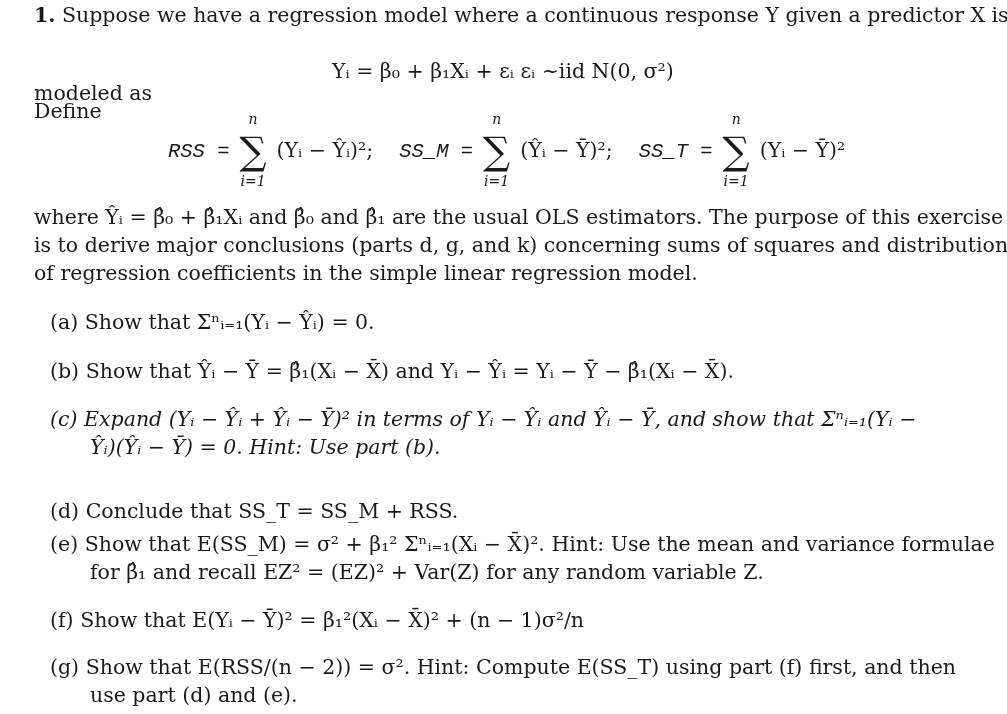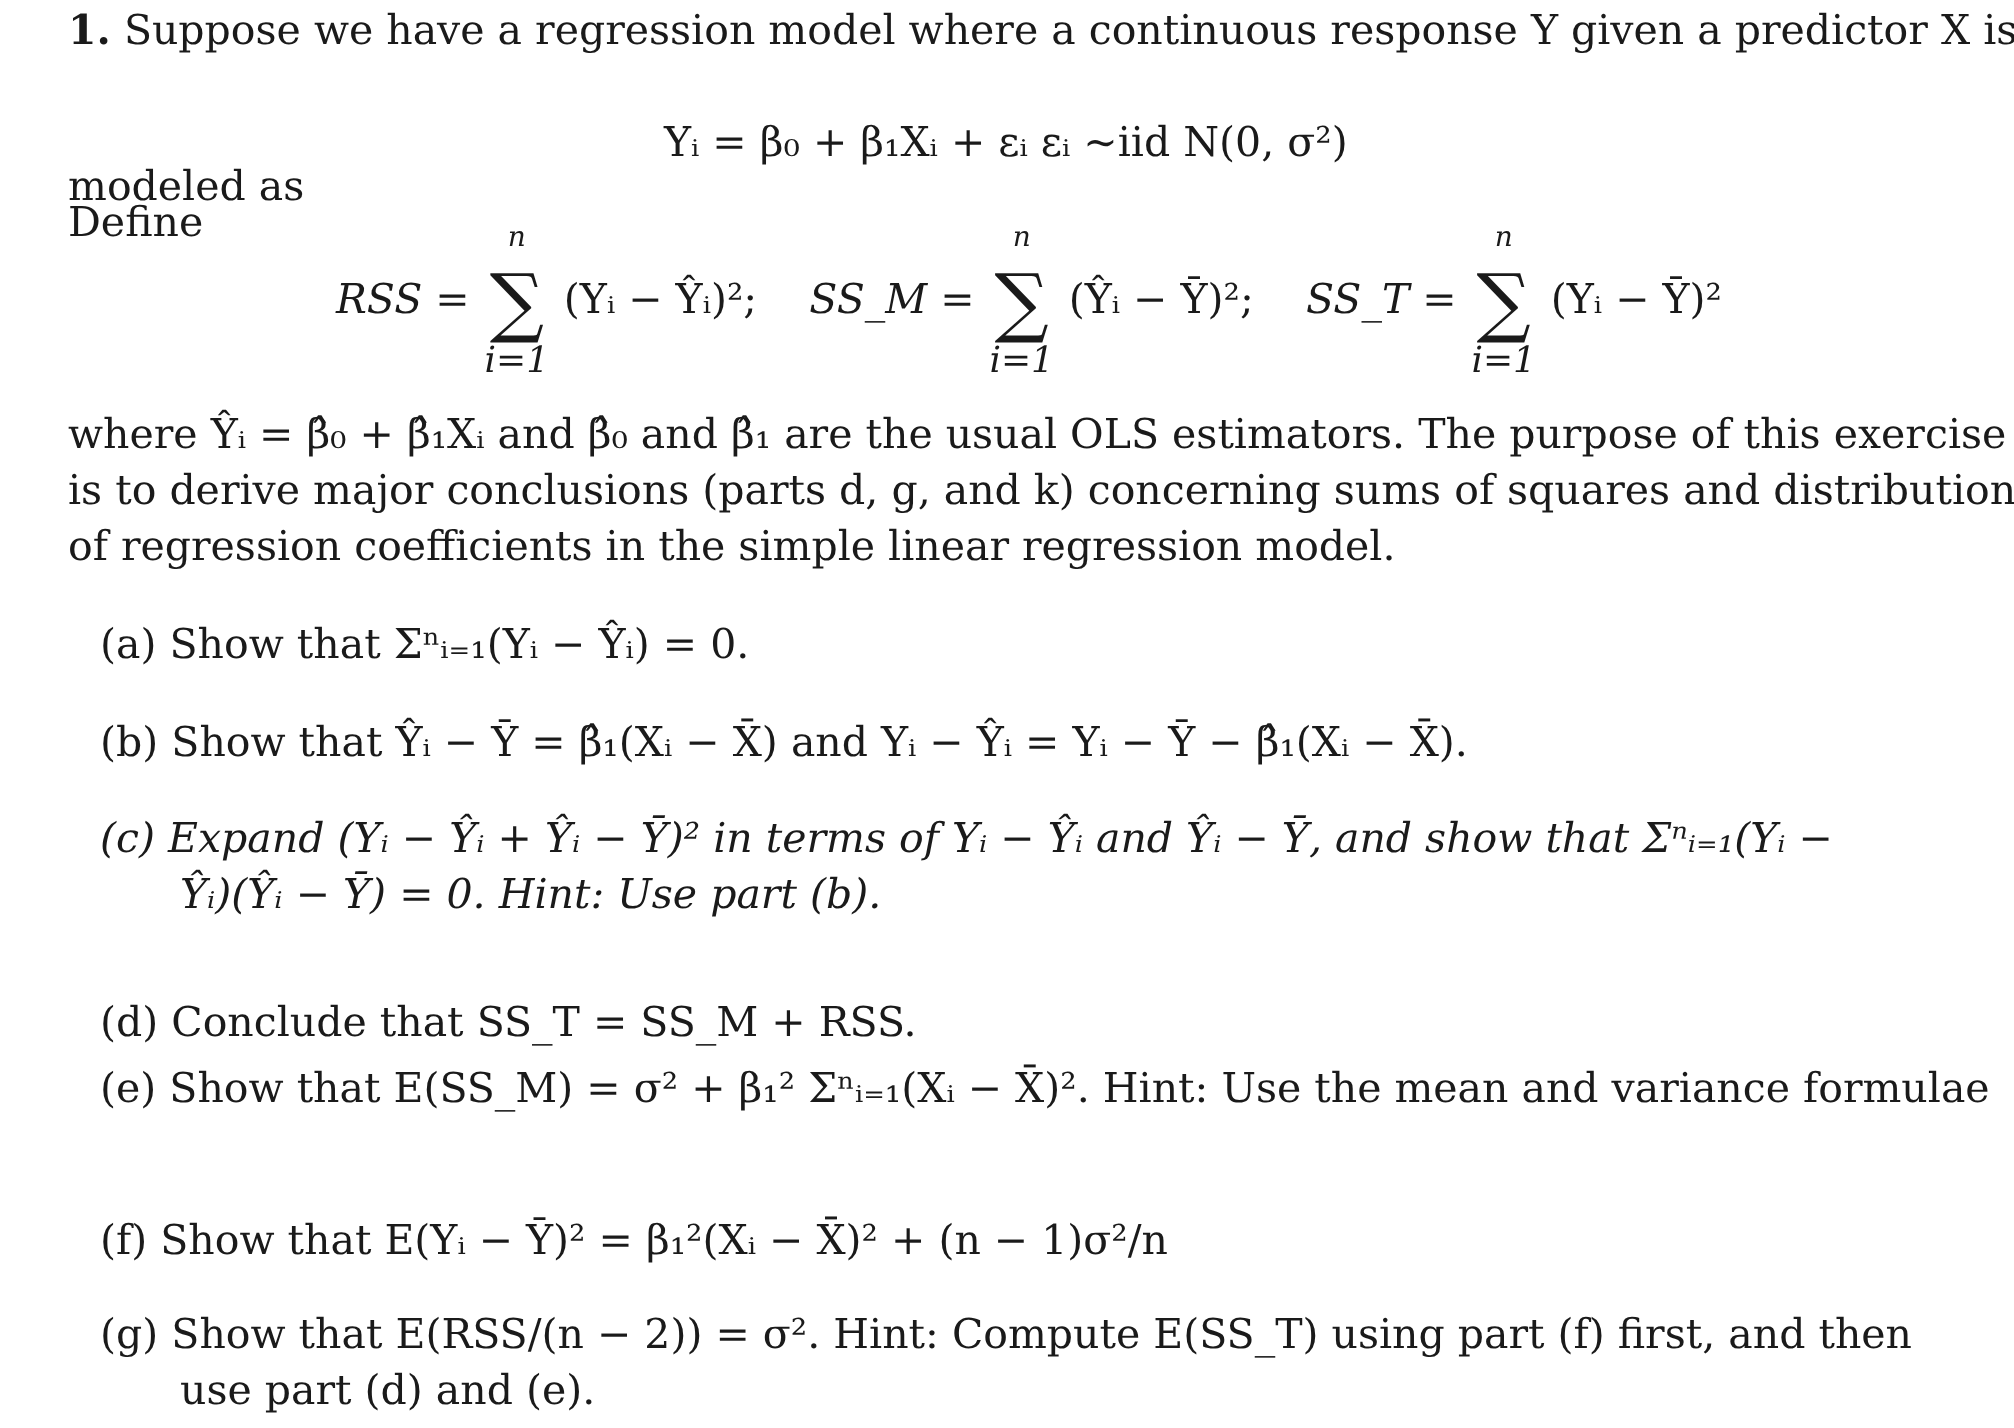--- a/index.html
+++ b/index.html
@@ -2,27 +2,27 @@
 <html><head>
 <meta charset="utf-8">
 <style>
   html, body { margin:0; padding:0; background:#ffffff; }
   body {
     width:1007px; height:714px; overflow:hidden; position:relative;
     font-family:"DejaVu Serif","Liberation Serif",serif;
     color:#1a1a1a; font-size:20.5px;
   }
   .line { position:absolute; left:34px; white-space:nowrap; line-height:26px; }
-  .it { font-style:italic; }
+  .it { font-style:italic;font-family:Liberation Mono, monospace; }
   .bold { font-weight:bold; }
   .disp { position:absolute; white-space:nowrap; line-height:26px; }
   .sumblock { display:inline-block; position:relative; width:34px; text-align:center; vertical-align:middle; }
   .sumblock .sig { font-size:38px; line-height:38px; display:block; }
   .sumblock .up { position:absolute; top:-20px; left:0; width:100%; font-size:14px; font-style:italic; line-height:14px; }
-  .sumblock .dn { position:absolute; bottom:-18px; left:0; width:100%; font-size:18px; font-style:italic; line-height:14px; }
+  .sumblock .dn { position:absolute; bottom:-18px; left:0; width:100%; font-size:14px; font-style:italic; line-height:14px; }
   .item { position:absolute; left:50px; white-space:nowrap; line-height:28px; }
   .item .cont { padding-left:40px; display:block; }
 </style>
 </head>
 <body>
 
 <div class="line" style="top:2px;">
   <span class="bold">1.</span>
   <span>Suppose we have a regression model where a continuous response Y given a predictor X is</span>
 </div>
@@ -58,20 +58,21 @@
 </div>
 <div class="item" style="top:405px;font-style:italic;">
   <span>(c)</span> <span>Expand (Yᵢ − Ŷᵢ + Ŷᵢ − Ȳ)² in terms of Yᵢ − Ŷᵢ and Ŷᵢ − Ȳ, and show that Σⁿᵢ₌₁(Yᵢ −</span>
   <span class="cont">Ŷᵢ)(Ŷᵢ − Ȳ) = 0. Hint: Use part (b).</span>
 </div>
 <div class="item" style="top:481px;margin-top:16px;">
   <span>(d)</span> <span>Conclude that SS_T = SS_M + RSS.</span>
 </div>
 <div class="item" style="top:530px;">
   <span>(e)</span> <span>Show that E(SS_M) = σ² + β₁² Σⁿᵢ₌₁(Xᵢ − X̄)². Hint: Use the mean and variance formulae</span>
+  <span class="cont">for β̂₁ and recall EZ² = (EZ)² + Var(Z) for any random variable Z.</span>
 </div>
 <div class="item" style="top:606px;">
   <span>(f)</span> <span>Show that E(Yᵢ − Ȳ)² = β₁²(Xᵢ − X̄)² + (n − 1)σ²/n</span>
 </div>
 <div class="item" style="top:653px;">
   <span>(g)</span> <span>Show that E(RSS/(n − 2)) = σ². Hint: Compute E(SS_T) using part (f) first, and then</span>
   <span class="cont">use part (d) and (e).</span>
 </div>
 
 </body></html>

